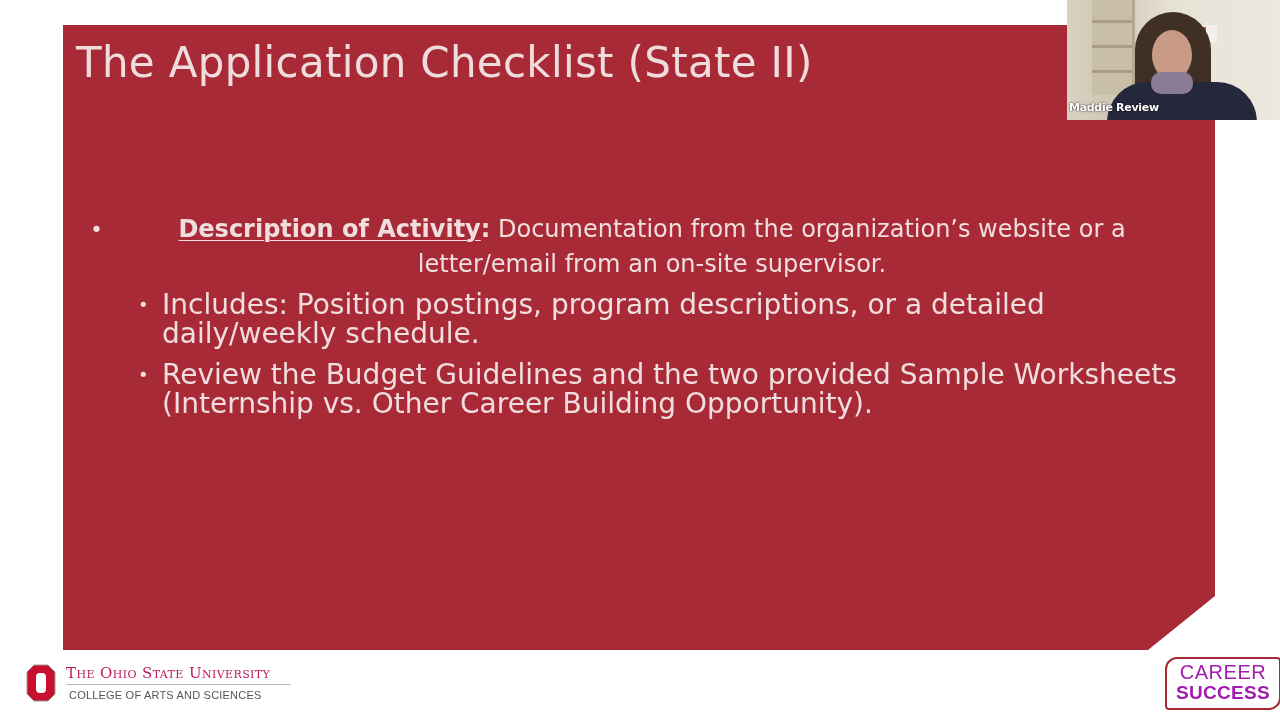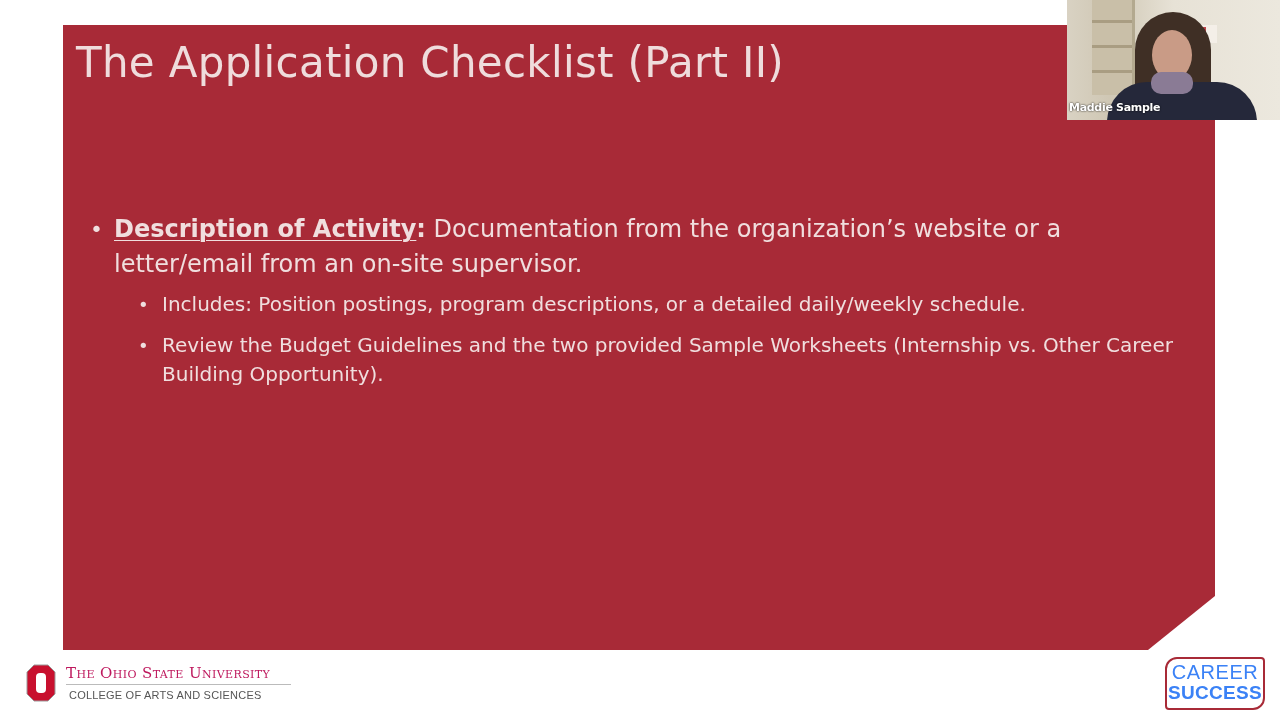--- a/index.html
+++ b/index.html
@@ -16,31 +16,31 @@
   .slide-title {
     position: absolute; left: 76px; top: 38px;
     font-family: "DejaVu Sans", sans-serif;
     font-size: 42px; font-weight: normal; color: #efdcdc;
     letter-spacing: 0.3px; white-space: nowrap;
   }
   .bullets { position: absolute; left: 90px; top: 212px; width: 1100px; color: #f0dede; }
   .bullet {
     position: relative; padding-left: 24px;
     font-family: "DejaVu Sans", sans-serif;
-    font-size: 24px; line-height: 35px; margin-bottom: 2px;
+    font-size: 24px; line-height: 35px; margin-bottom: 2px; text-align: center;
   }
   .bullet::before {
     content: "•"; position: absolute; left: 0; top: 0; font-size: 22px; color: #f0dede;
   }
   .bullet .term { font-weight: bold; text-decoration: underline; text-decoration-thickness: 1px; text-underline-offset: 3px; }
   .bullet .colon-bold { font-weight: bold; }
   .sub {
     position: relative; padding-left: 72px;
     font-family: "DejaVu Sans", sans-serif;
-    font-size: 20px; line-height: 29px; margin: 8px 0 12px 0;
+    font-size: 28px; line-height: 29px; margin: 8px 0 12px 0;
   }
   .sub::before { content: "•"; position: absolute; left: 48px; top: 0; font-size: 18px; }
 
   .video-tile {
     position: absolute; left: 1067px; top: 0; width: 213px; height: 120px;
     background: linear-gradient(90deg, #d9d2c3 0%, #cfc7b4 20%, #e7e2d6 50%, #ece8de 100%);
     overflow: hidden;
   }
   .shelf { position: absolute; left: 25px; top: 0; width: 40px; height: 95px; background: #c9bfa8; border-right: 3px solid #b3a98f; }
   .shelf i { position: absolute; left: 0; width: 40px; height: 3px; background: #a99d82; }
@@ -60,54 +60,54 @@
   .osu-name {
     position: absolute; left: 66px; top: 664px; font-family: "DejaVu Serif", serif;
     font-size: 15px; color: #be185d; letter-spacing: 0.4px; white-space: nowrap; font-variant: small-caps;
   }
   .osu-rule { position: absolute; left: 66px; top: 684px; width: 225px; height: 1px; background: #bbb; }
   .osu-college {
     position: absolute; left: 69px; top: 689px; font-family: "Liberation Sans", sans-serif;
     font-size: 11px; color: #555; letter-spacing: 0.2px; white-space: nowrap;
   }
   .career-badge {
-    position: absolute; left: 1165px; top: 657px; width: 100px; height: 53px;
+    position: absolute; left: 1165px; top: 657px; width: 116px; height: 53px;
     border: 2px solid #a82a37; border-radius: 12px 4px 12px 4px; box-sizing: border-box;
-    color: #3b82f6; text-align: center; font-family: "Liberation Sans", sans-serif;
+    color: #a21caf; text-align: center; font-family: "Liberation Sans", sans-serif;
   }
   .career-badge .l1 { display: block; font-size: 20px; line-height: 21px; margin-top: 3px; letter-spacing: 0.5px; }
   .career-badge .l2 { display: block; font-size: 19px; line-height: 20px; font-weight: bold; letter-spacing: 0.3px; }
 </style>
 </head>
 <body>
 
 <div class="slide-panel"></div>
 
-<div class="slide-title">The Application Checklist (Part II)</div>
+<div class="slide-title">The Application Checklist (State II)</div>
 
 <div class="bullets">
   <div class="bullet"><span></span><span class="term">Description of Activity</span><span class="colon-bold">:</span><span> Documentation from the organization’s website or a letter/email from an on-site supervisor.</span></div>
   <div class="sub">Includes: Position postings, program descriptions, or a detailed daily/weekly schedule.</div>
 
   <div class="sub">Review the Budget Guidelines and the two provided Sample Worksheets (Internship vs. Other Career Building Opportunity).</div>
 
 </div>
 
 <div class="video-tile">
   <div class="shelf">
       <i style="top:20px"></i>
       <i style="top:45px"></i>
       <i style="top:70px"></i>
     </div>
   <div class="poster"></div>
   <div class="person-hair"></div>
   <div class="person-body"></div>
   <div class="person-face"></div>
   <div class="scarf"></div>
-  <div class="video-name">Maddie Sample</div>
+  <div class="video-name">Maddie Review</div>
 </div>
 
 <svg class="osu-logo" viewBox="0 0 30 38">
   <path d="M8 1 H22 L29 8 V30 L22 37 H8 L1 30 V8 Z" fill="#c8102e" stroke="#9a9a9a" stroke-width="1"></path>
   <rect x="10" y="9" width="10" height="20" rx="4" fill="#ffffff"></rect>
 </svg>
 <div class="osu-name">The Ohio State University</div>
 <div class="osu-rule"></div>
 <div class="osu-college">COLLEGE OF ARTS AND SCIENCES</div>
 

